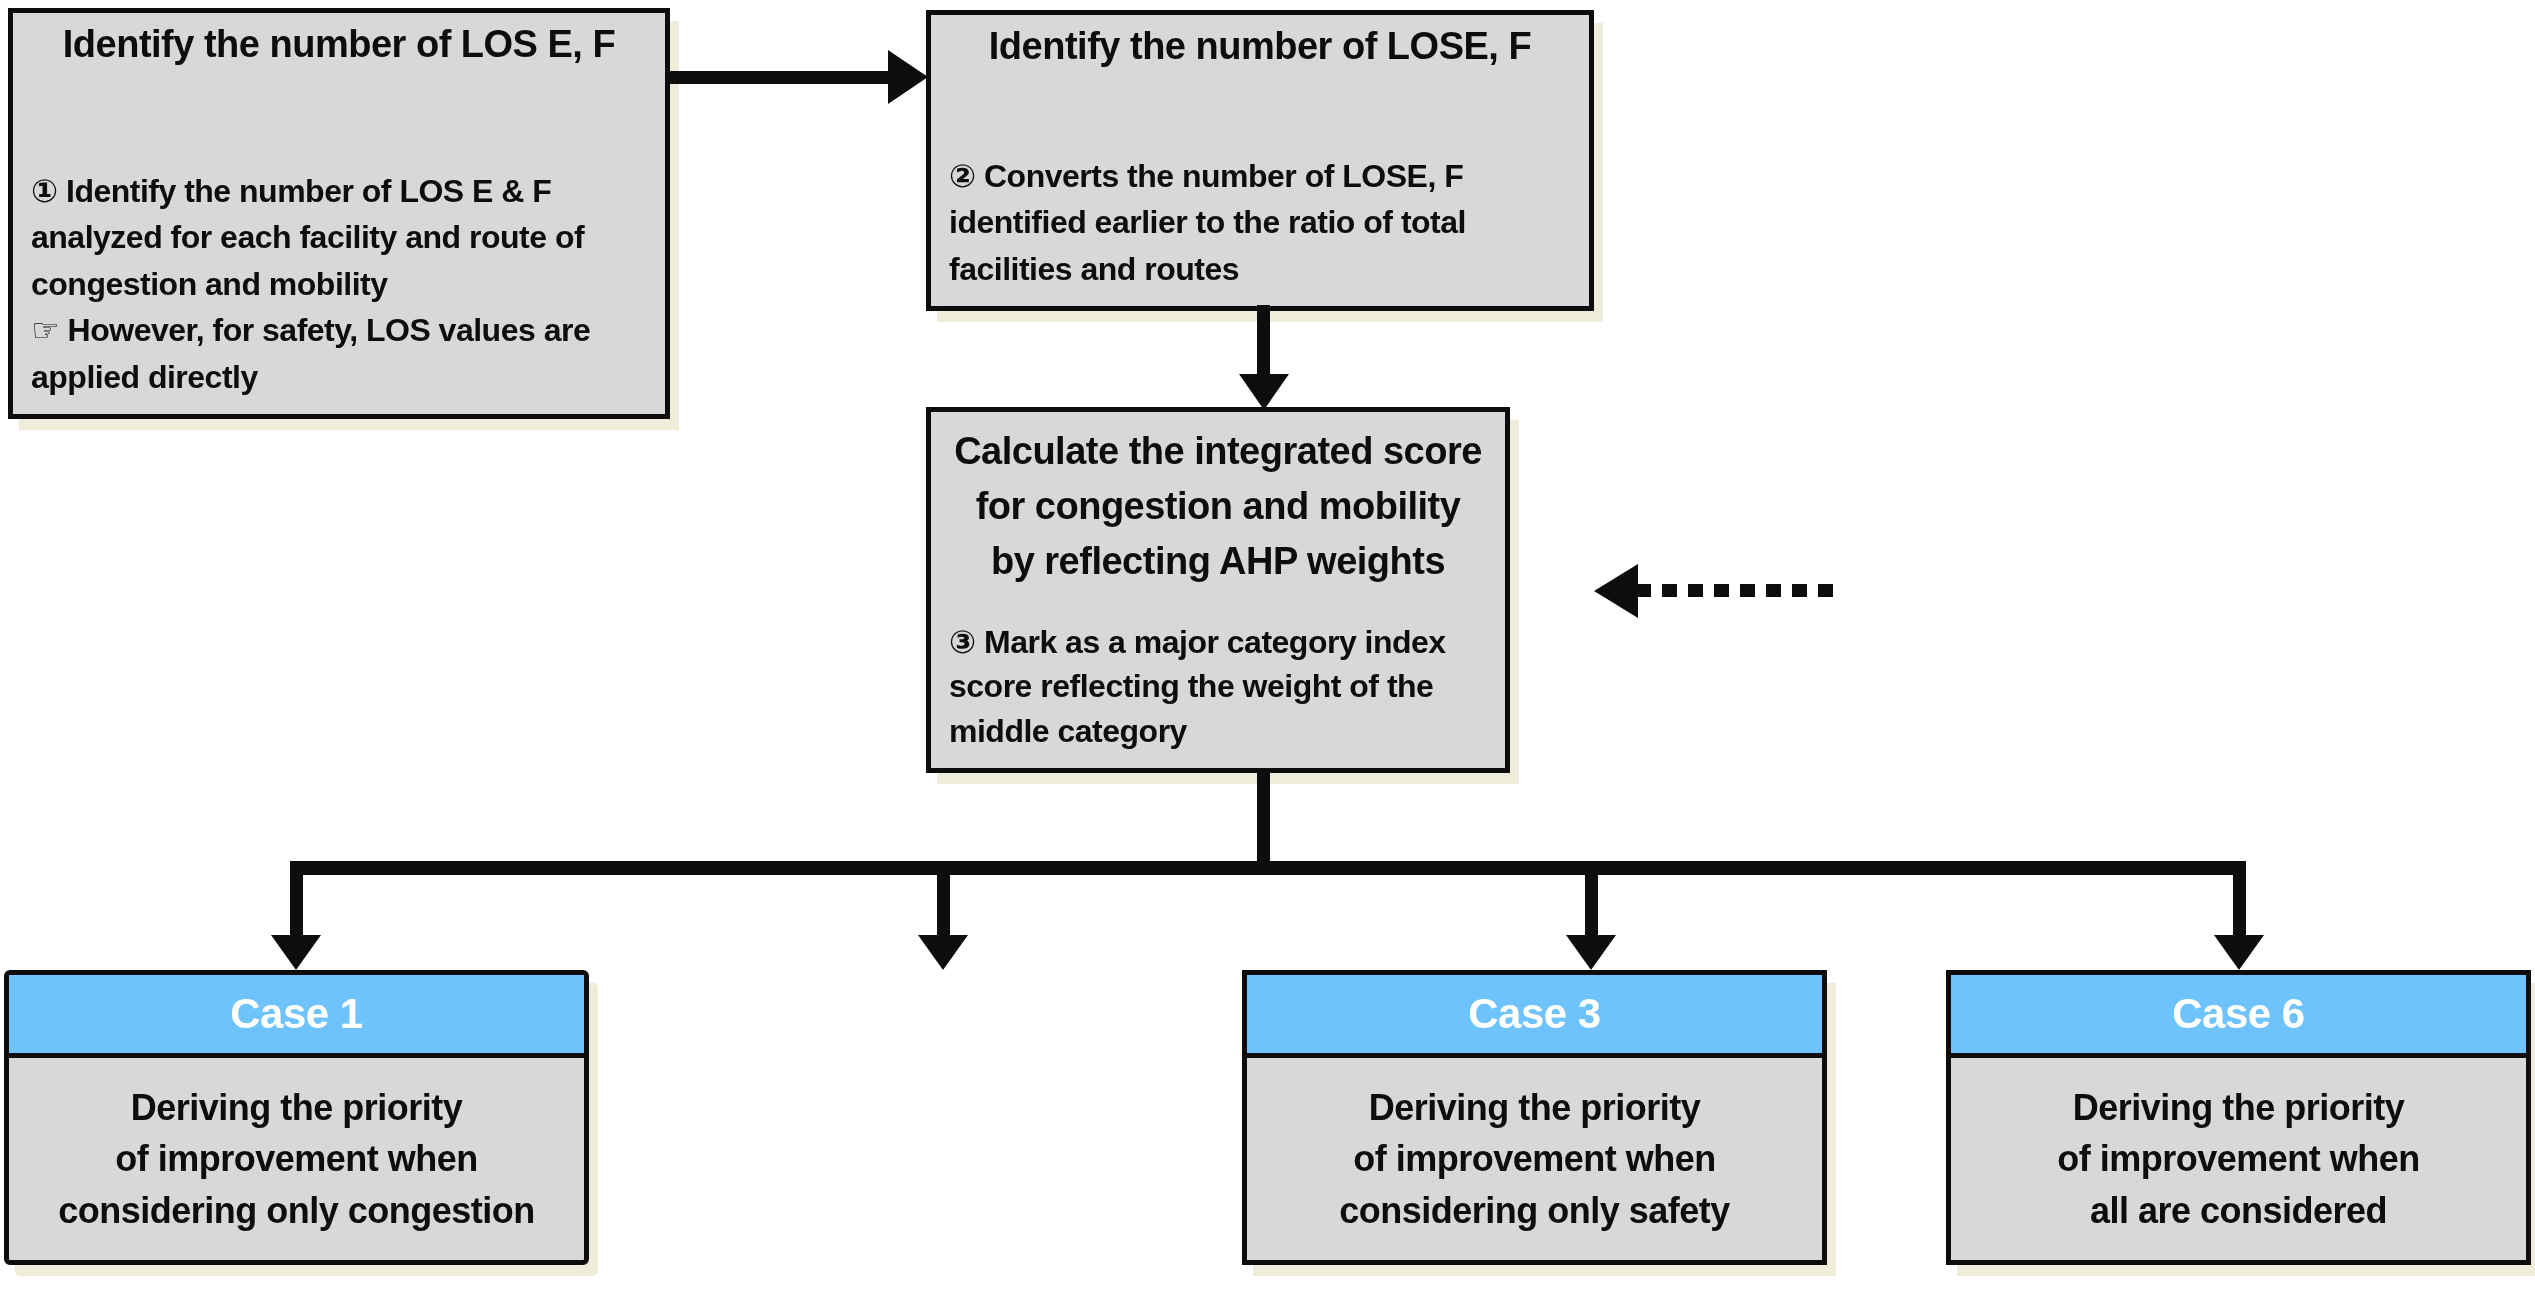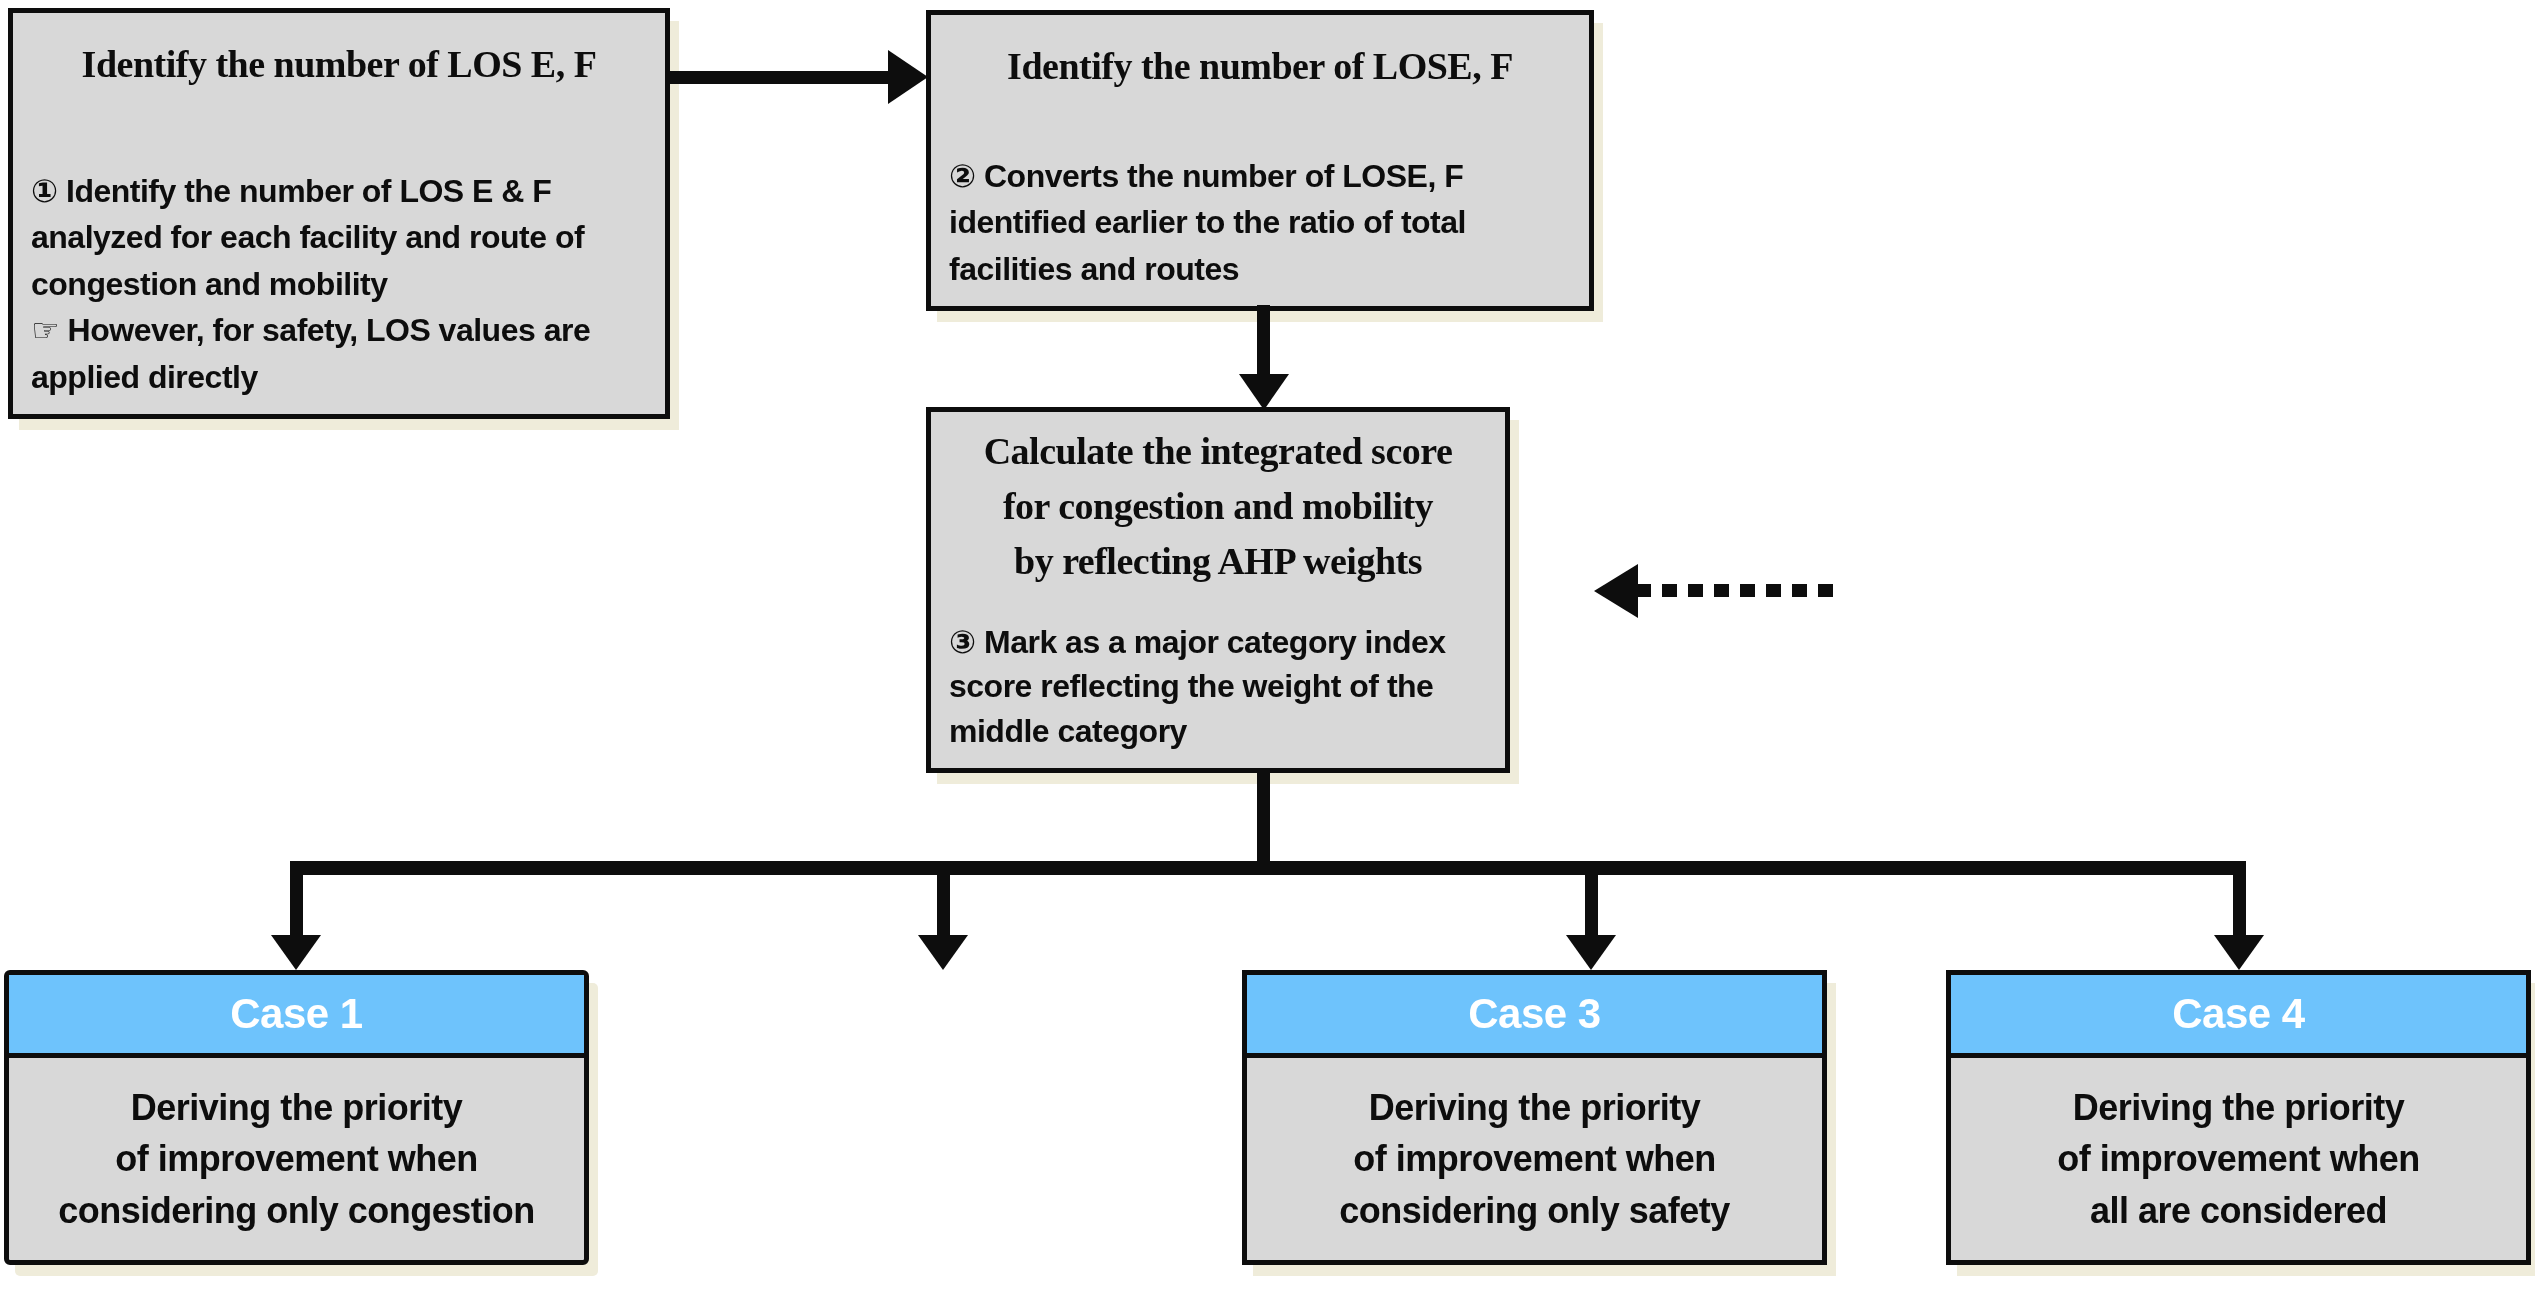--- a/index.html
+++ b/index.html
@@ -18,22 +18,21 @@
     background:var(--box-fill,#d8d8d8);
     border:5px solid var(--box-border,#0d0d0d);
     box-shadow:10px 12px 0 -1px var(--shadow,#efecda);
     display:flex;flex-direction:column;
   }
   .box-title{
     text-align:center;
     font-size:38px;
     line-height:1.45;
     letter-spacing:-0.5px;
-    margin:24px 14px 0 14px;
-    font-family:Liberation Serif, serif;
+    margin:4px 14px 0 14px;
   }
   .balance{text-wrap:balance;}
   .box-body{
     margin-top:auto;
     font-size:32px;
     line-height:1.45;
     letter-spacing:-0.5px;
     padding:0 16px 14px 18px;
     text-align:left;
   }
@@ -143,17 +142,17 @@
 
   <div class="case" id="c1">
     <div class="case-header">Case 1</div>
     <div class="case-body">Deriving the priority of improvement when considering only congestion</div>
   </div>
   <div class="case" id="c3">
     <div class="case-header">Case 3</div>
     <div class="case-body">Deriving the priority of improvement when considering only safety</div>
   </div>
   <div class="case" id="c4">
-    <div class="case-header">Case 4</div>
+    <div class="case-header">Case 6</div>
     <div class="case-body">Deriving the priority of improvement when all are considered</div>
   </div>
 
 </div>
 
 </body></html>

